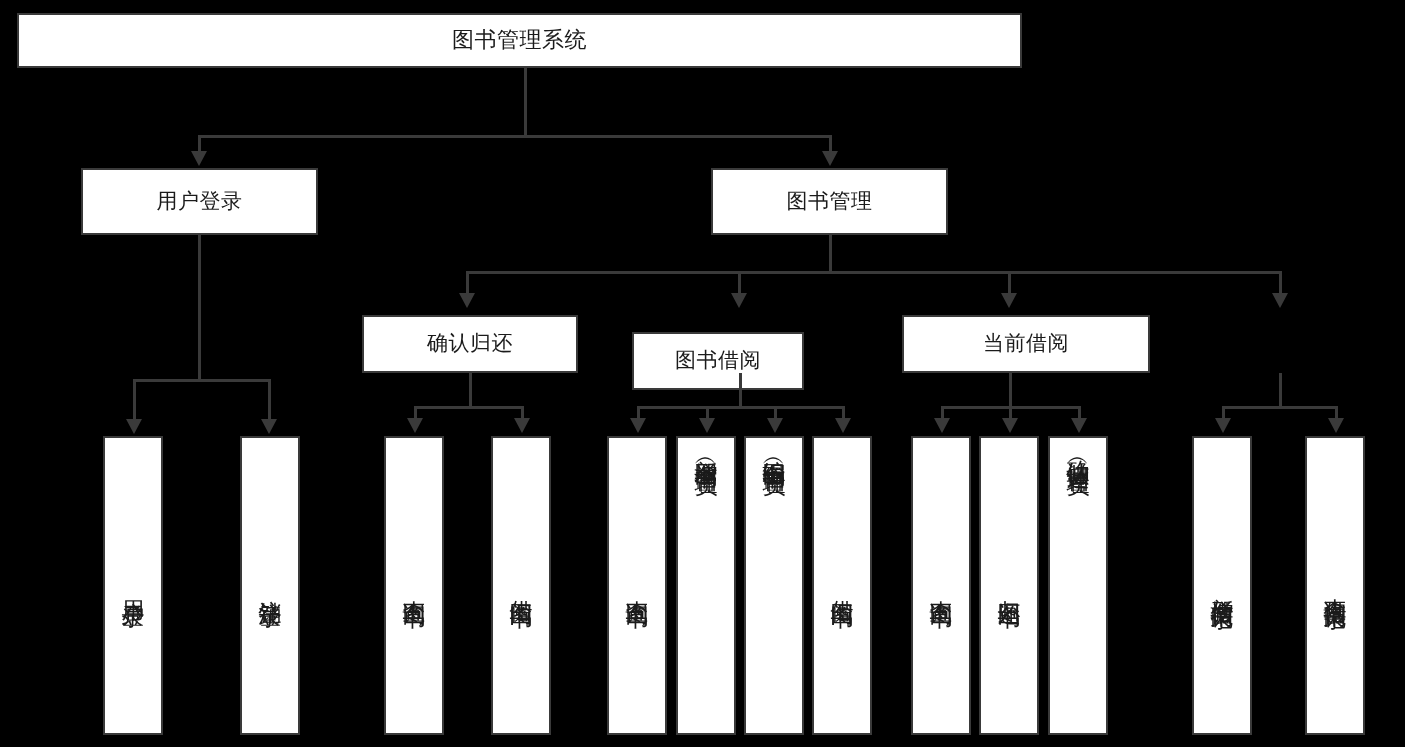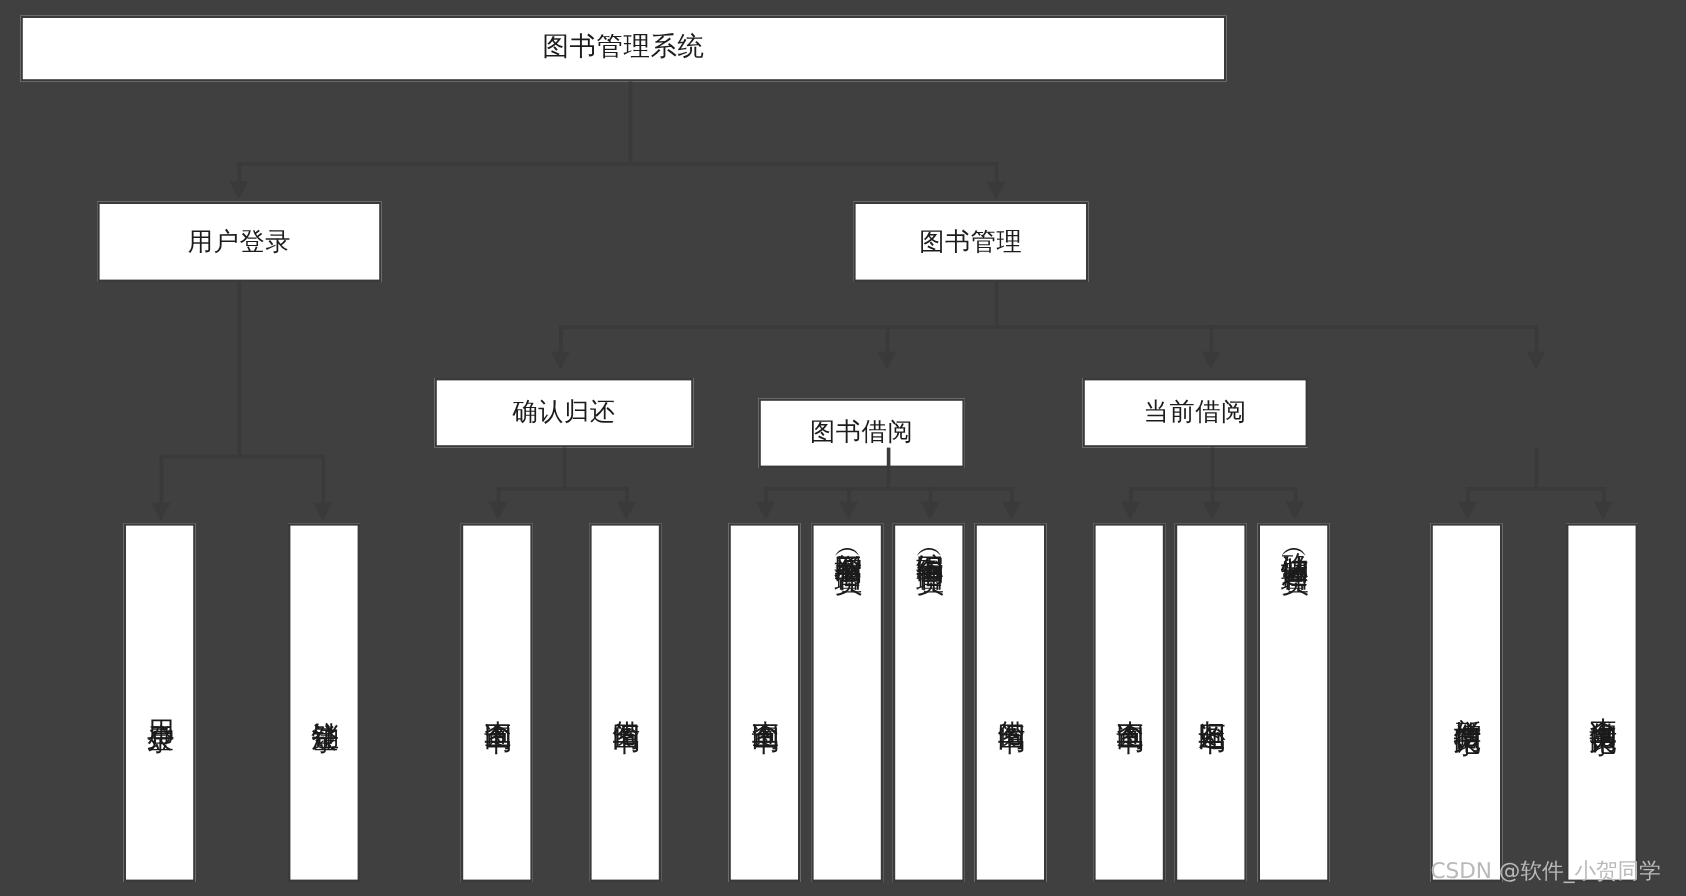--- a/index.html
+++ b/index.html
@@ -1,18 +1,18 @@
 <!DOCTYPE html>
 <html><head>
 <meta charset="utf-8">
 <title>图书管理系统 功能结构图</title>
 <style>
   html,body{margin:0;padding:0;background:#ffffff;}
   body{font-family:"DejaVu Sans","Liberation Sans",sans-serif;}
-  #canvas{position:relative;width:1405px;height:747px;background:#404040;overflow:hidden;}
+  #canvas{position:relative;width:1405px;height:747px;background:#000000;overflow:hidden;}
 
   
   .node{
     position:absolute;
     box-sizing:border-box;
     background:#ffffff;
     border:2px solid #3a3a3a;
     display:flex;
     align-items:center;
     justify-content:center;
@@ -82,21 +82,21 @@
 
   <div class="ln v" style="left:198px;top:135px;height:18px;"></div>
   <div class="arrow" style="left:191px;top:151px;"></div>
   <div class="ln v" style="left:829px;top:135px;height:18px;"></div>
   <div class="arrow" style="left:822px;top:151px;"></div>
 
   <div class="node horiz" style="left:81px;top:168px;width:237px;height:67px;">
     <span class="lbl">用户登录</span>
   </div>
 
-  <div class="node horiz" style="left:711px;top:168px;width:196px;height:67px;text-align:right;">
+  <div class="node horiz" style="left:711px;top:168px;width:237px;height:67px;text-align:right;">
     <span class="lbl">图书管理</span>
   </div>
 
   <div class="ln v" style="left:198px;top:235px;height:144px;"></div>
   <div class="ln h" style="left:133px;top:379px;width:137px;"></div>
   <div class="ln v" style="left:133px;top:379px;height:42px;"></div>
   <div class="arrow" style="left:126px;top:419px;"></div>
   <div class="ln v" style="left:268px;top:379px;height:42px;"></div>
   <div class="arrow" style="left:261px;top:419px;"></div>
 
@@ -111,21 +111,21 @@
   <div class="arrow" style="left:1001px;top:293px;"></div>
   <div class="ln v" style="left:1279px;top:271px;height:24px;"></div>
   <div class="arrow" style="left:1272px;top:293px;"></div>
 
   <div class="node horiz" style="left:362px;top:315px;width:216px;height:58px;">
     <span class="lbl">确认归还</span>
   </div>
   <div class="node horiz" style="left:632px;top:332px;width:172px;height:58px;">
     <span class="lbl">图书借阅</span>
   </div>
-  <div class="node horiz" style="left:902px;top:315px;width:188px;height:58px;">
+  <div class="node horiz" style="left:902px;top:315px;width:248px;height:58px;">
     <span class="lbl">当前借阅</span>
   </div>
 
   <div class="ln v" style="left:469px;top:373px;height:33px;"></div>
   <div class="ln h" style="left:414px;top:406px;width:110px;"></div>
   <div class="ln v" style="left:414px;top:406px;height:14px;"></div>
   <div class="arrow" style="left:407px;top:418px;"></div>
   <div class="ln v" style="left:521px;top:406px;height:14px;"></div>
   <div class="arrow" style="left:514px;top:418px;"></div>
 
@@ -193,15 +193,14 @@
     <span class="lbl">确认归还（管理员）</span>
   </div>
 
   <div class="node vert mid" style="left:1192px;top:436px;width:60px;height:299px;">
     <span class="lbl">新增借阅记录</span>
   </div>
   <div class="node vert mid" style="left:1305px;top:436px;width:60px;height:299px;">
     <span class="lbl">查询借阅记录</span>
   </div>
 
-  <div id="watermark" style="left:1192px;top:714px;">CSDN @软件_小贺同学</div>
 
 </div>
 
 </body></html>

